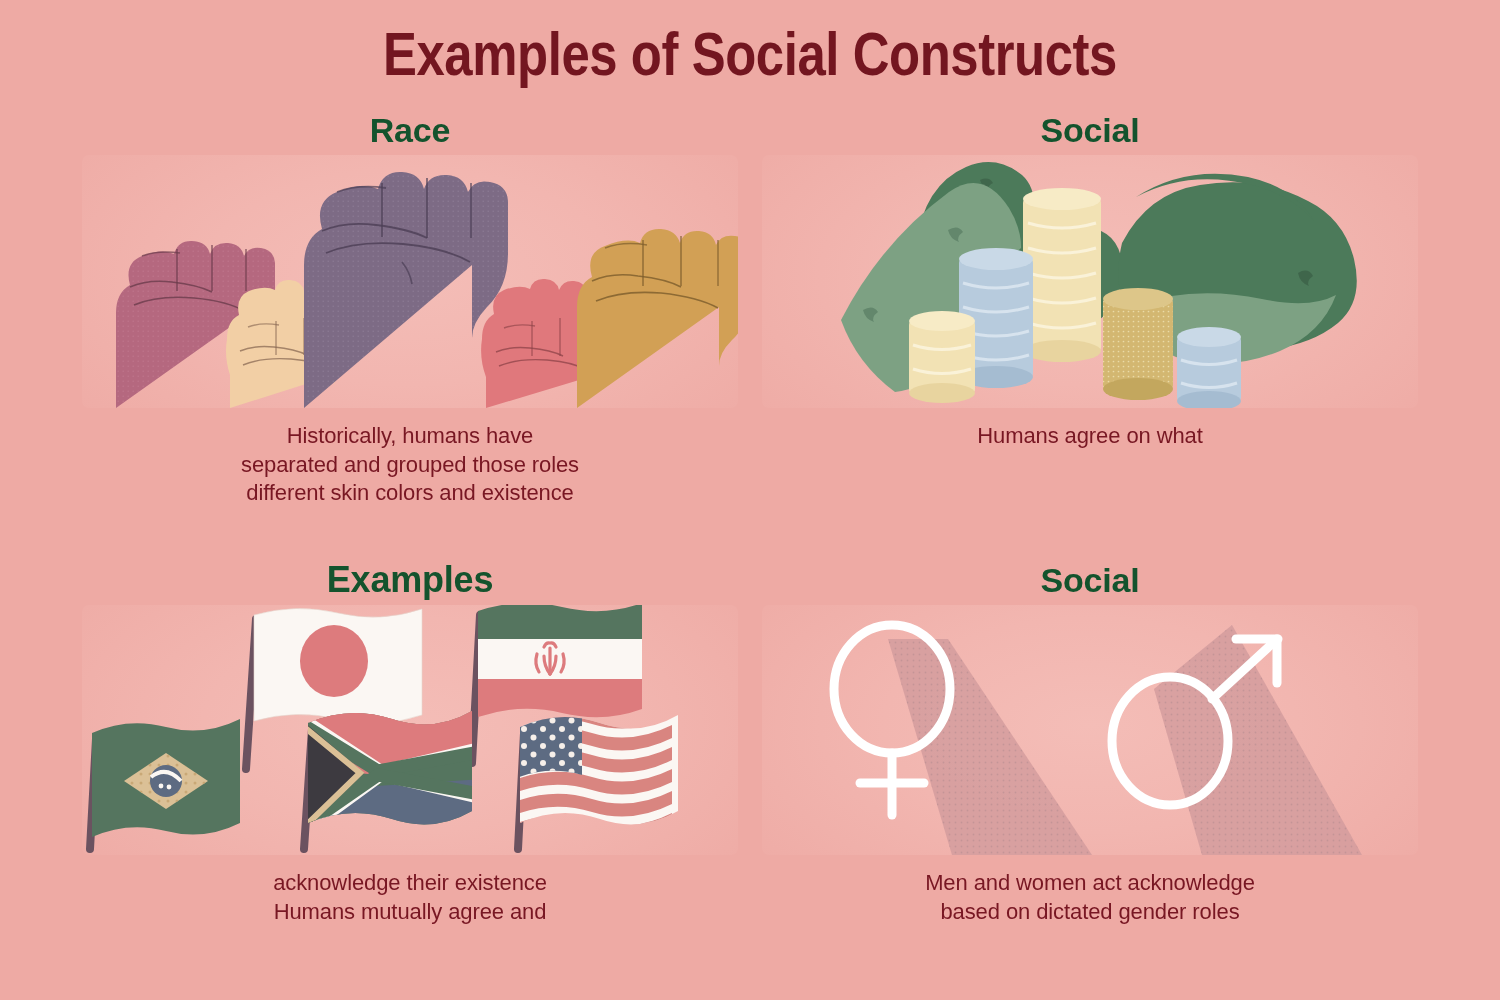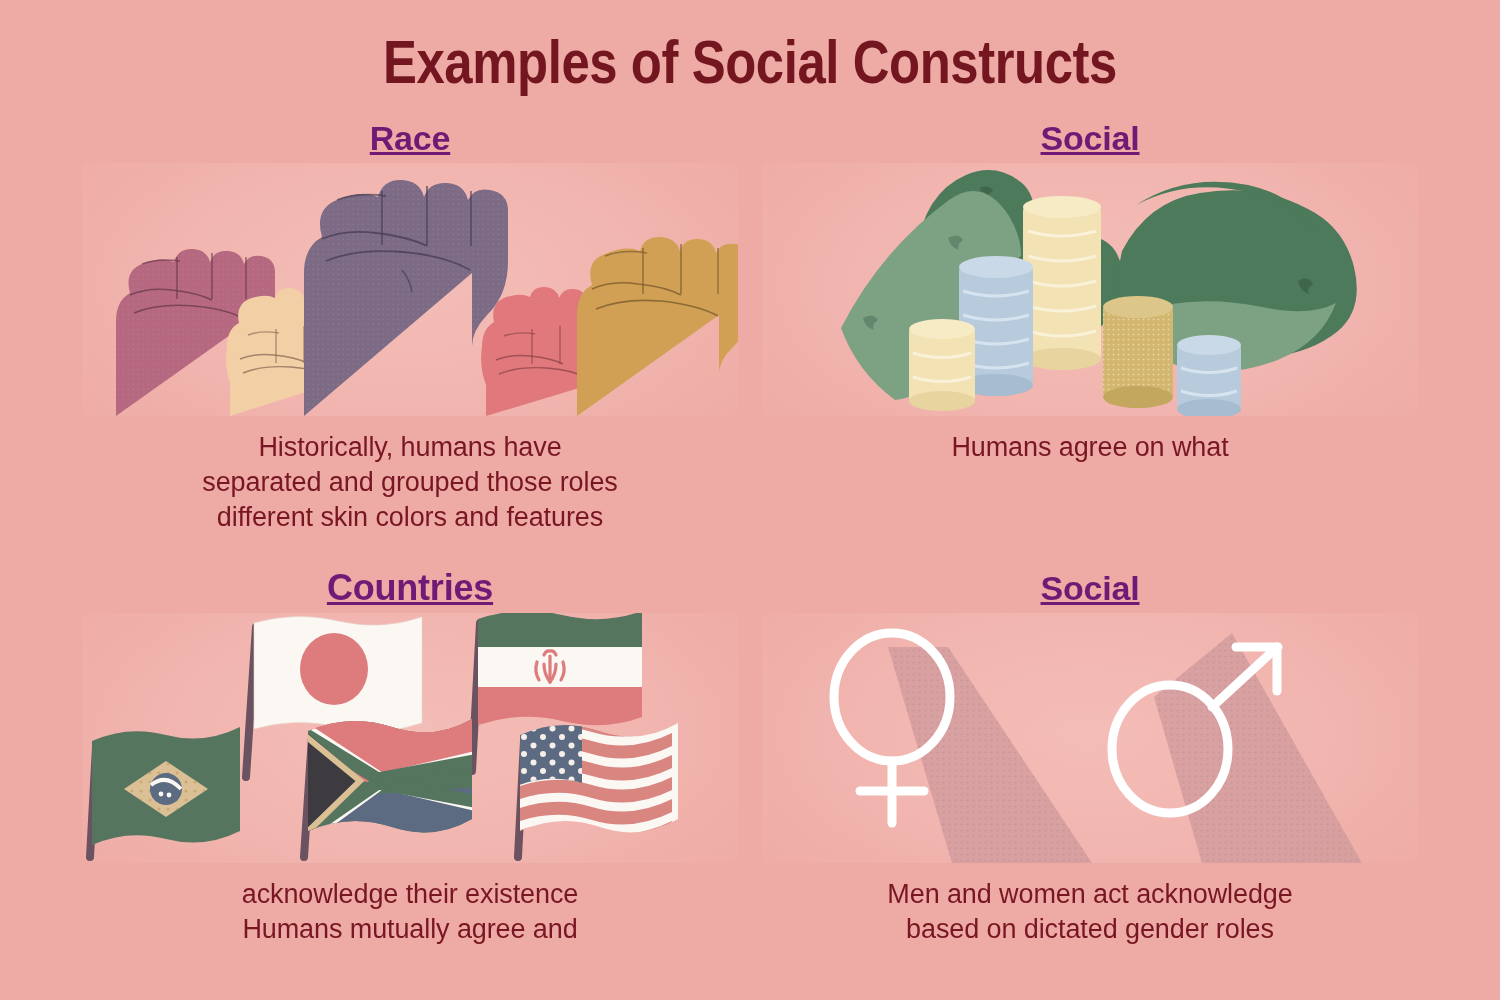--- a/index.html
+++ b/index.html
@@ -6,21 +6,21 @@
   * { margin:0; padding:0; box-sizing:border-box; }
   html,body{ width:1500px; height:1000px; }
   body{
     background:#eeaaa4;
     font-family:"Liberation Sans", sans-serif;
     color:#6d1420;
     overflow:hidden;
     position:relative;
   }
   #infographic{
-    position:absolute; left:0; top:8px; width:1500px; height:860px;
+    position:absolute; left:0; top:0; width:1500px; height:860px;
   }
 
   
   .title{
     position:absolute; left:0; top:18px; width:1500px;
     text-align:center;
     font-size:62px; font-weight:bold;
     letter-spacing:-0.5px;
     color:#731620;
     transform:scaleX(0.82);
@@ -30,39 +30,39 @@
 
   
   .cell{ position:absolute; }
   .cell-race    { left:82px;  top:110px; width:656px; height:440px; }
   .cell-money   { left:762px; top:110px; width:656px; height:440px; }
   .cell-country { left:82px;  top:560px; width:656px; height:425px; }
   .cell-gender  { left:762px; top:560px; width:656px; height:425px; }
 
   .cell-head{
     width:100%; text-align:center;
-    font-size:34px; font-weight:bold; color:#701a75;
+    font-size:34px; font-weight:bold; color:#14532d;
     letter-spacing:-0.2px;
-    height:45px; line-height:40px;text-decoration:underline;
+    height:45px; line-height:40px;
   }
   .cell-head.wide{ font-size:36px; }
 
   .panel{
     position:relative;
     width:656px; height:253px;
     border-radius:7px;
     overflow:hidden;
     background:
       radial-gradient(ellipse 70% 95% at 50% 48%, #f4bdb7 0%, #f2b6b0 45%, #eeaaa4 100%);
   }
   .panel-sm{ height:250px; }
 
   .caption{
     width:100%; text-align:center;
-    font-size:27px; line-height:1.30;
+    font-size:22px; line-height:1.30;
     color:#781723;
     padding-top:14px;
     letter-spacing:-0.1px;
   }
   .caption span{ display:block; }
 </style>
 </head>
 <body>
 
 <div id="infographic">
@@ -148,21 +148,21 @@
           <path d="M599 81 l0 50" fill="none" stroke="#7c5c2c" stroke-width="1.5" opacity="0.75"></path>
           <path d="M636 85 l0 46" fill="none" stroke="#7c5c2c" stroke-width="1.5" opacity="0.7"></path>
           <path d="M514 146 q26 -11 65 -8 q37 4 57 15" fill="none" stroke="#7c5c2c" stroke-width="1.6" opacity="0.8"></path>
         </g>
       </svg>
     </div>
 
     <div class="caption">
       <span>Historically, humans have</span>
       <span>separated and grouped those roles</span>
-      <span>different skin colors and features</span>
+      <span>different skin colors and existence</span>
     </div>
   </div>
 
   <div class="cell cell-money">
     <div class="cell-head">Social</div>
 
     <div class="panel">
       <svg width="656" height="253" viewBox="0 0 656 253">
         <defs>
           <pattern id="gold-tex" width="5" height="5" patternUnits="userSpaceOnUse">
@@ -255,21 +255,21 @@
         </g>
       </svg>
     </div>
 
     <div class="caption">
       <span>Humans agree on what</span>
     </div>
   </div>
 
   <div class="cell cell-country">
-    <div class="cell-head wide">Countries</div>
+    <div class="cell-head wide">Examples</div>
 
     <div class="panel panel-sm">
       <svg width="656" height="250" viewBox="0 0 656 250">
         <defs>
           <clipPath id="clipJapan">
               <path d="M172 10 q42 -12 84 -2 q42 10 84 -4 l0 106 q-42 14 -84 4 q-42 -10 -84 2 z"></path>
             </clipPath>
           <clipPath id="clipIran">
               <path d="M396 6 q42 -14 84 -4 q42 10 80 -4 l0 106 q-38 14 -80 4 q-42 -10 -84 4 z"></path>
             </clipPath>

